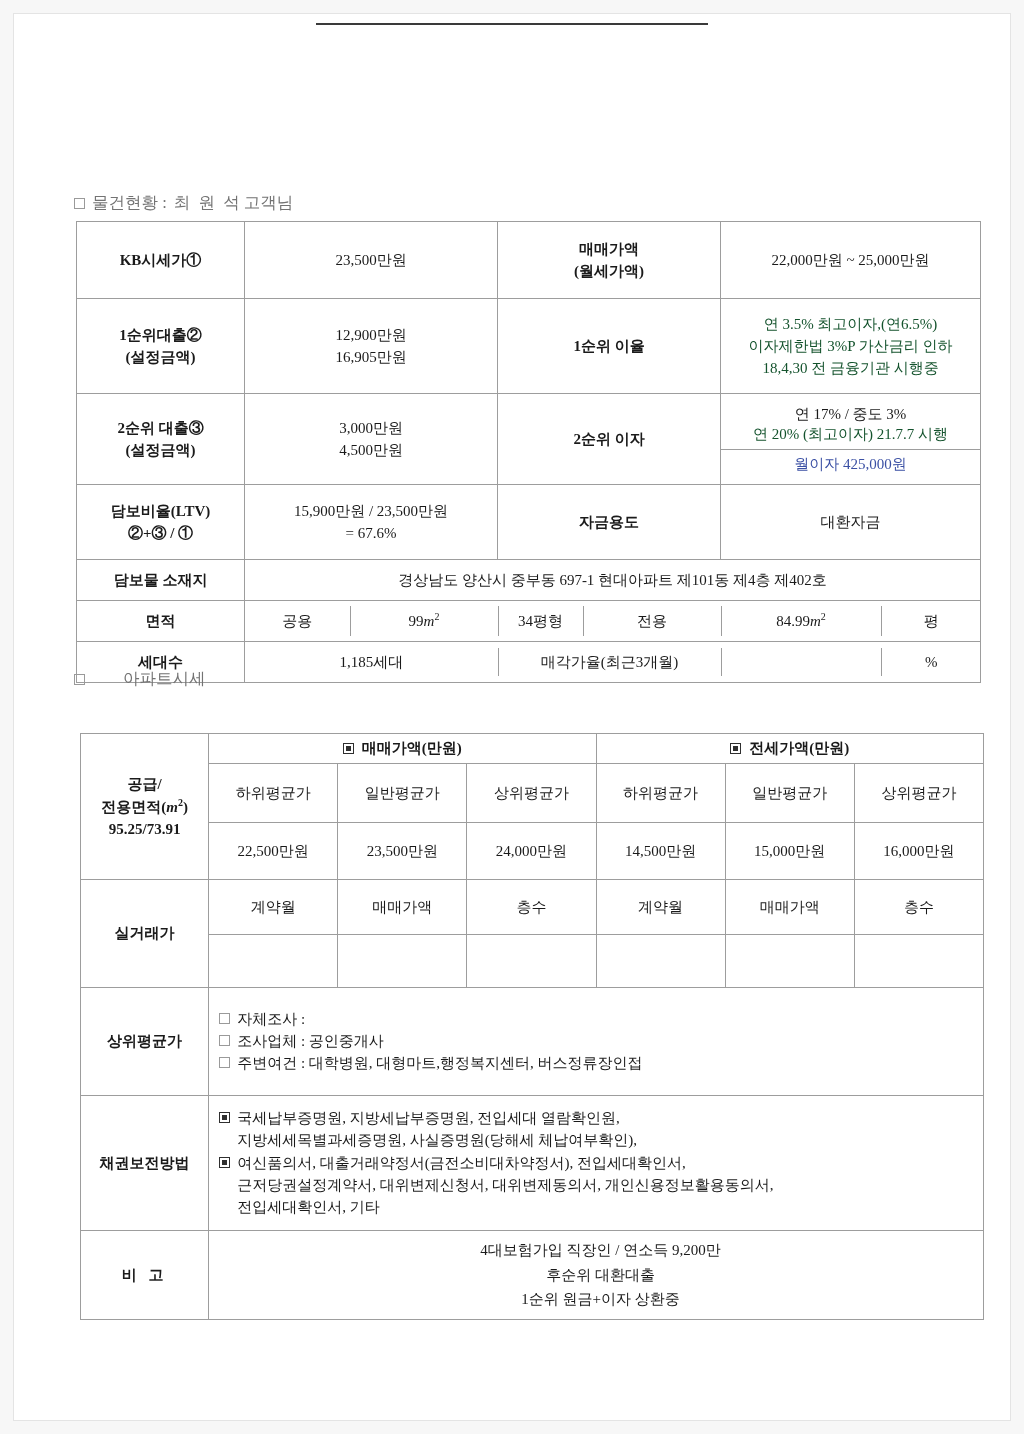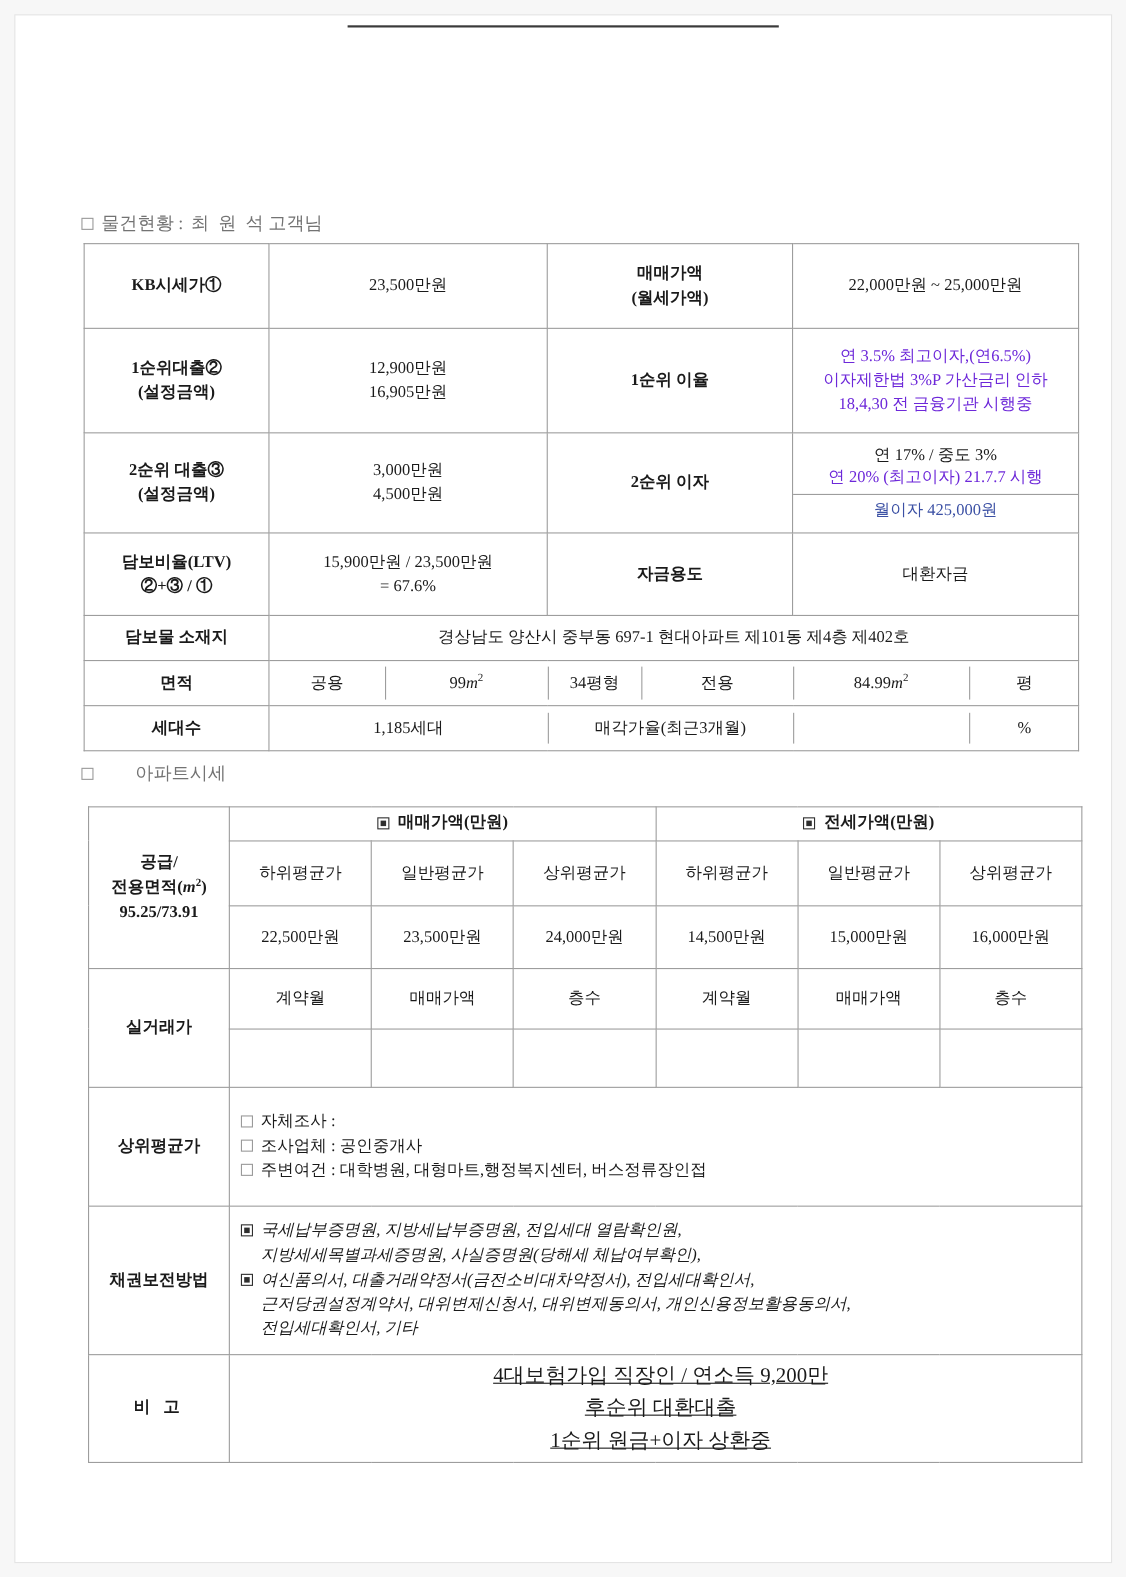--- a/index.html
+++ b/index.html
@@ -73,21 +73,21 @@
     height: 11px;
     border: 1.4px solid #2f2f2f;
     box-sizing: border-box;
     flex: 0 0 auto;
     position: relative;
     background:
       linear-gradient(#2f2f2f, #2f2f2f) center/5px 5px no-repeat;
   }
 
   #head-property { position: absolute; left: 60px;  top: 178px; }
-  #head-market   { position: absolute; left: 60px;  top: 678px; gap: 38px; }
+  #head-market   { position: absolute; left: 60px;  top: 654px; gap: 38px; }
 
   
   table.doc {
     border-collapse: collapse;
     table-layout: fixed;
     font-size: 15px;
     color: #1a1a1a;
   }
   table.doc td {
     border: 1px solid #9d9d9d;
@@ -96,21 +96,21 @@
     text-align: center;
     line-height: 1.35;
     background: #ffffff;
     word-break: keep-all;
   }
   td.g      { background: #8fbd63; font-weight: 600; }
   td.glight { background: #e2ecd2; }
   td.gmid   { background: #8fbd63; font-weight: 600; }
   .rgt  { text-align: right; }
 
-  .red  { color: #6d28d9; }
+  .red  { color: #14532d; }
   .blue { color: #3b50a4; }
   .nowrapline { white-space: nowrap; }
 
   .sup { font-size: 10px; vertical-align: super; }
   .mi  { font-style: italic; font-family: "Liberation Serif","DejaVu Serif",serif; }
 
   
   #table-property {
     position: absolute;
     left: 62px;
@@ -134,21 +134,21 @@
     padding: 1px 0;
     font-size: 15px;
     white-space: nowrap;
   }
   .linelist .li .cb-empty,
   .linelist .li .cb-filled { margin-top: 4px; }
   .linelist .li .indent { padding-left: 18px; }
   .linelist .li span.txt { display: inline-block; }
 
   .plainlines { text-align: left; padding-left: 16px !important; }
-  .plainlines div { padding: 2px 0; white-space: nowrap; font-size: 19px; text-decoration: underline; }
+  .plainlines div { padding: 2px 0; white-space: nowrap; font-size: 15px; }
 
   .stackcell { display: flex; flex-direction: column; }
   .stackcell > div { padding: 1px 0; }
 </style>
 </head>
 <body>
 
 <div id="page-sheet">
 
   <div id="title-rule"></div>
@@ -387,21 +387,21 @@
           </div>
           <div class="li">
             <span class="cb-empty"></span>
             <span class="txt">주변여건 : 대학병원, 대형마트,행정복지센터, 버스정류장인접</span>
           </div>
         </td>
       </tr>
 
       <tr>
         <td class="g" style="height:126px">채권보전방법</td>
-        <td colspan="6" class="linelist" style="padding:6px 10px;font-style:italic;">
+        <td colspan="6" class="linelist" style="padding:6px 10px;">
           <div class="li">
             <span class="cb-filled"></span>
             <span class="txt">국세납부증명원, 지방세납부증명원, 전입세대 열람확인원,</span>
           </div>
           <div class="li">
             <span class="txt indent">지방세세목별과세증명원, 사실증명원(당해세 체납여부확인),</span>
           </div>
           <div class="li">
             <span class="cb-filled"></span>
             <span class="txt">여신품의서, 대출거래약정서(금전소비대차약정서), 전입세대확인서,</span>

